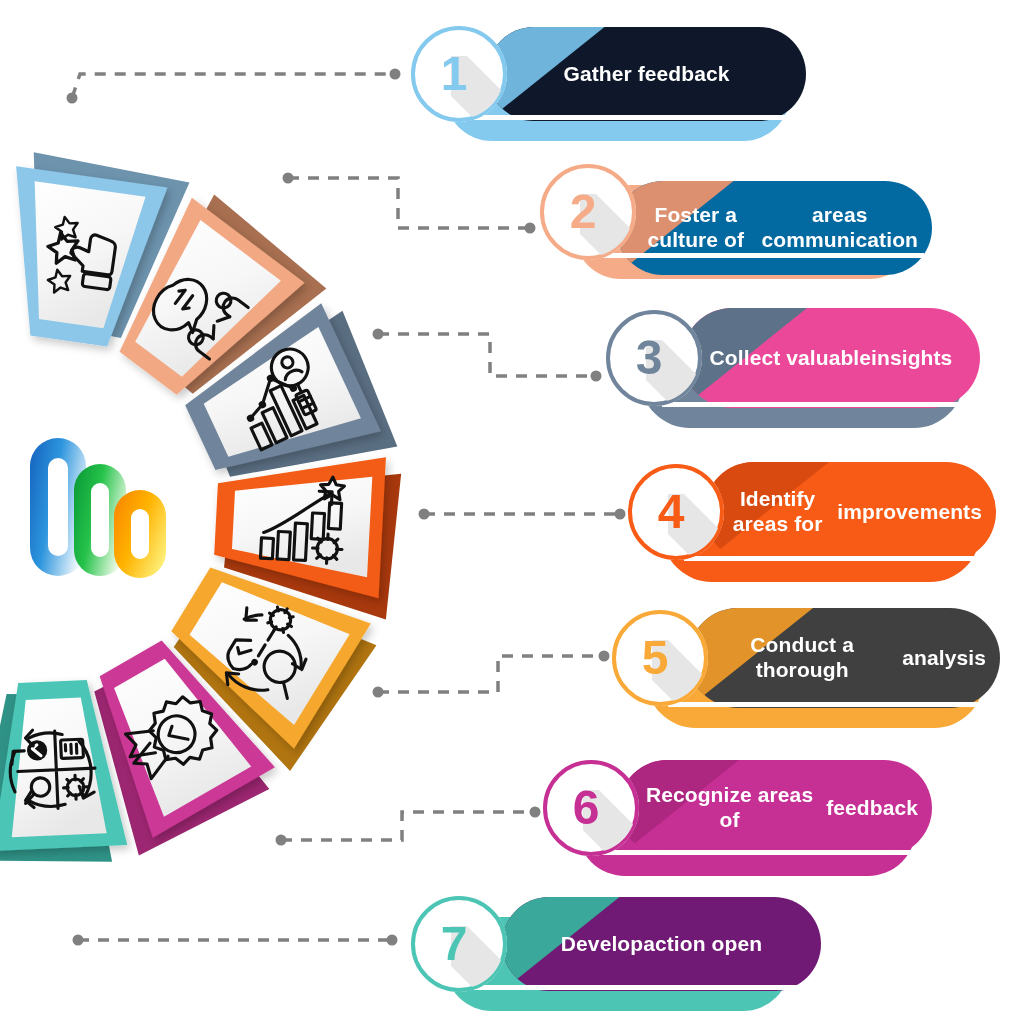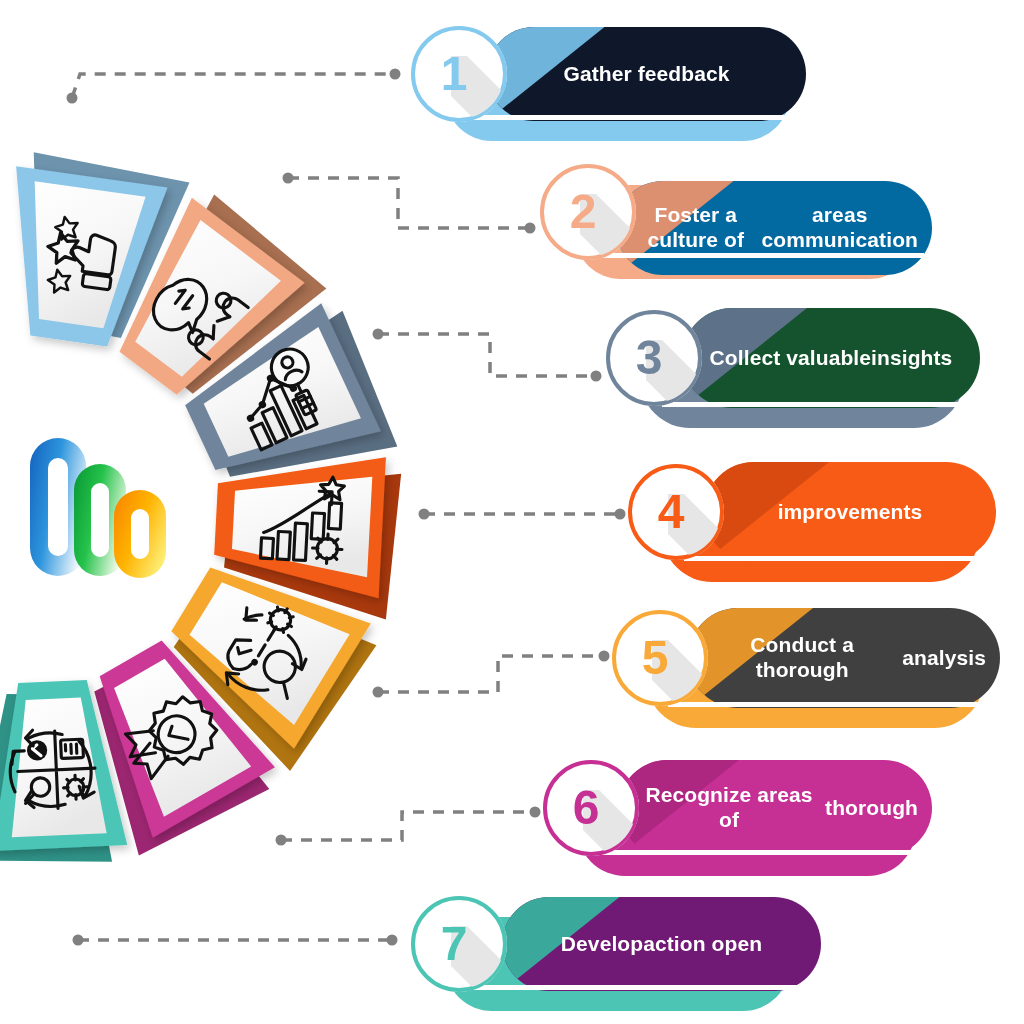--- a/index.html
+++ b/index.html
@@ -286,21 +286,21 @@
                 <circle cx="48" cy="48" r="45"></circle>
               </clipPath>
             </defs>
             <path d="M40 30 L56 30 L96 70 L96 96 L66 96 L40 70 Z" fill="#e6e6e6" clip-path="url(#clipc1)"></path>
           </svg>
           <div class="num-txt" style="font-size: 48px; color: rgb(245, 171, 135); margin-left: -10px;">2</div>
         </div>
       </div>
       <div class="step-row">
         <div class="pill-shadowbar" style="position: absolute; left: 640px; top: 328px; width: 324px; height: 100px; background: rgb(112, 133, 155); border-radius: 999px;"></div>
-        <div class="pill-main" style="position: absolute; left: 682px; top: 308px; width: 298px; height: 100px; background: #14532d;">
+        <div class="pill-main" style="position: absolute; left: 682px; top: 308px; width: 298px; height: 100px; background: #ec4899;">
           <svg class="pill-diag" viewBox="0 0 298 100" preserveAspectRatio="none">
             <path d="M0 0 L125 0 L0 100 Z" fill="#5d7288"></path>
           </svg>
           <div class="pill-label" style="font-size: 21px;">
             <span>Collect valuable</span>
             <span>insights</span>
           </div>
         </div>
         <div style="position: absolute; left: 662px; top: 402px; width: 310px; height: 5px; background: rgb(255, 255, 255);"></div>
         <div class="num-circle" style="left: 606px; top: 310px; width: 96px; height: 96px; color: rgb(112, 133, 155); z-index: 5;">
@@ -316,20 +316,21 @@
           <div class="num-txt" style="font-size: 48px; color: rgb(112, 133, 155); margin-left: -10px;">3</div>
         </div>
       </div>
       <div class="step-row">
         <div class="pill-shadowbar" style="position: absolute; left: 662px; top: 482px; width: 318px; height: 100px; background: rgb(247, 91, 22); border-radius: 999px;"></div>
         <div class="pill-main" style="position: absolute; left: 704px; top: 462px; width: 292px; height: 100px; background: rgb(247, 91, 22);">
           <svg class="pill-diag" viewBox="0 0 292 100" preserveAspectRatio="none">
             <path d="M0 0 L125 0 L0 100 Z" fill="#d94a10"></path>
           </svg>
           <div class="pill-label" style="font-size: 21px;">
+            <span>Identify areas for</span>
             <span>improvements</span>
           </div>
         </div>
         <div style="position: absolute; left: 684px; top: 556px; width: 304px; height: 5px; background: rgb(255, 255, 255);"></div>
         <div class="num-circle" style="left: 628px; top: 464px; width: 96px; height: 96px; color: rgb(247, 91, 22); z-index: 5;">
           <div class="ring"></div>
           <svg width="96" height="96" viewBox="0 0 96 96" style="position: absolute; left: 0px; top: 0px; z-index: 2;">
             <defs>
               <clipPath id="clipc3">
                 <circle cx="48" cy="48" r="45"></circle>
@@ -366,21 +367,21 @@
         </div>
       </div>
       <div class="step-row">
         <div class="pill-shadowbar" style="position: absolute; left: 577px; top: 780px; width: 339px; height: 96px; background: rgb(198, 47, 147); border-radius: 999px;"></div>
         <div class="pill-main" style="position: absolute; left: 619px; top: 760px; width: 313px; height: 96px; background: rgb(198, 47, 147);">
           <svg class="pill-diag" viewBox="0 0 313 96" preserveAspectRatio="none">
             <path d="M0 0 L120 0 L0 96 Z" fill="#ad2680"></path>
           </svg>
           <div class="pill-label" style="font-size: 21px; align-items: center;">
             <span>Recognize areas of</span>
-            <span>thorough</span>
+            <span>feedback</span>
           </div>
         </div>
         <div style="position: absolute; left: 599px; top: 850px; width: 325px; height: 5px; background: rgb(255, 255, 255);"></div>
         <div class="num-circle" style="left: 543px; top: 760px; width: 96px; height: 96px; color: rgb(198, 47, 147); z-index: 5;">
           <div class="ring"></div>
           <svg width="96" height="96" viewBox="0 0 96 96" style="position: absolute; left: 0px; top: 0px; z-index: 2;">
             <defs>
               <clipPath id="clipc5">
                 <circle cx="48" cy="48" r="45"></circle>
               </clipPath>

